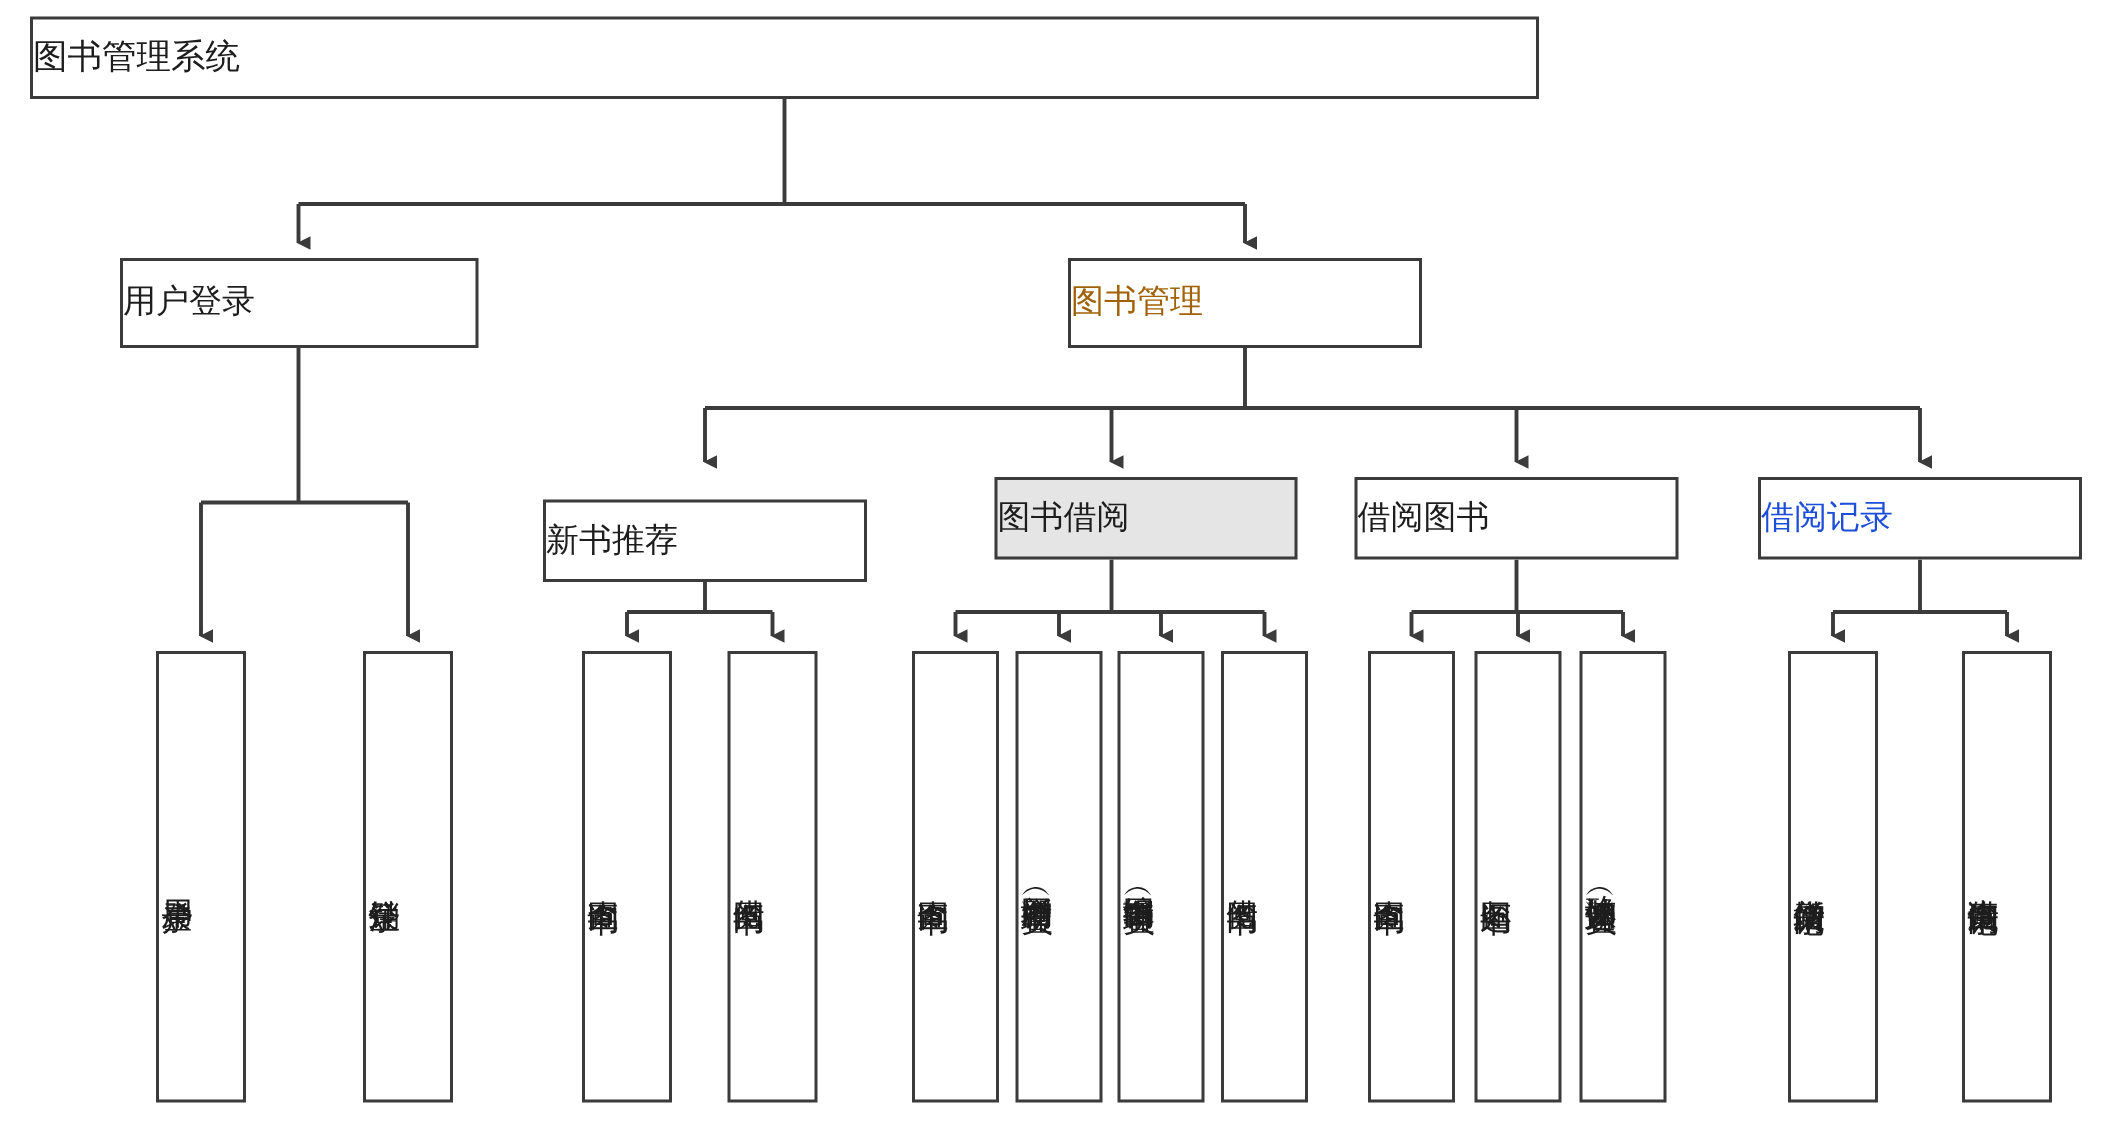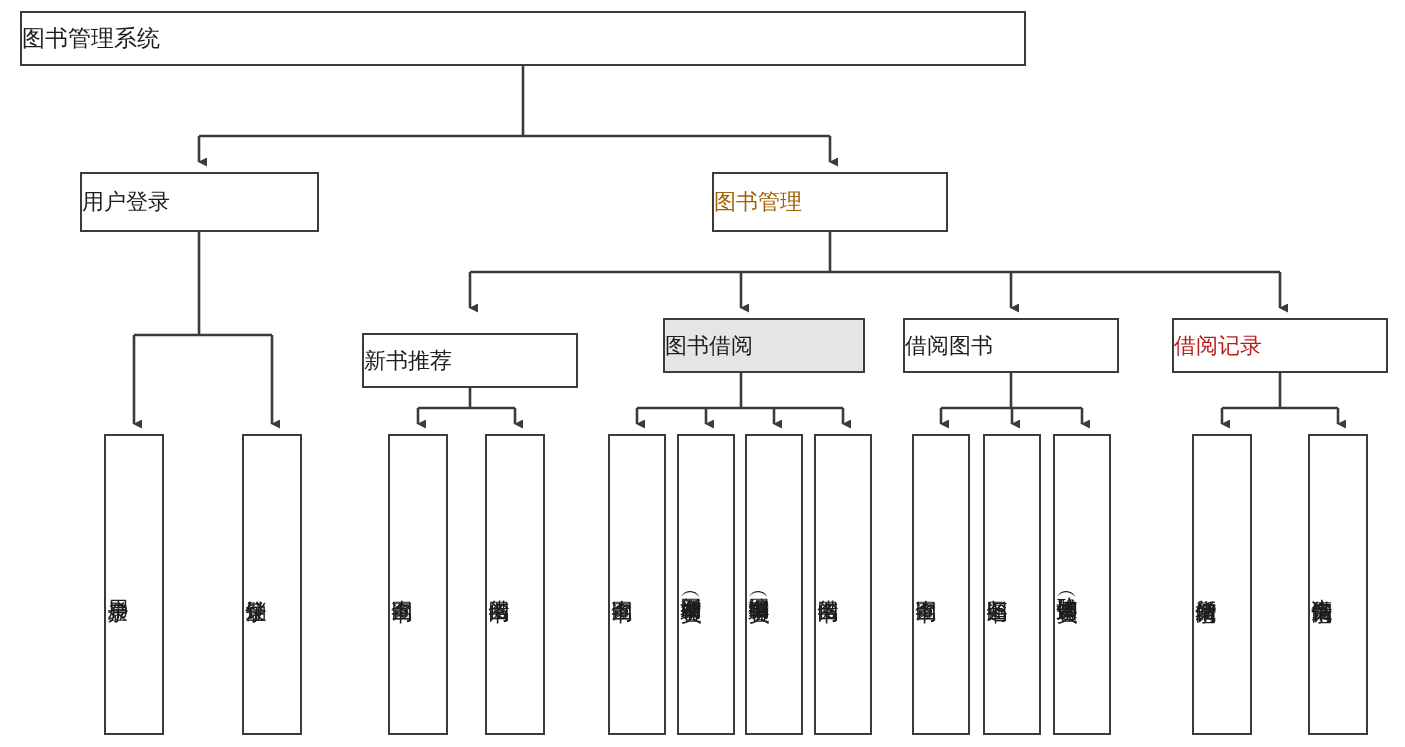--- a/index.html
+++ b/index.html
@@ -122,21 +122,21 @@
       <div class="node level2" style="left: 362px; top: 333px; width: 216px; height: 55px; border-color: rgb(59, 59, 59); background: rgb(255, 255, 255);">
         <span class="node-label" style="color: rgb(29, 29, 29);">新书推荐</span>
       </div>
       <div class="node level2" style="left: 663px; top: 318px; width: 202px; height: 55px; border-color: rgb(59, 59, 59); background: #e5e5e5;">
         <span class="node-label" style="color: rgb(29, 29, 29);">图书借阅</span>
       </div>
       <div class="node level2" style="left: 903px; top: 318px; width: 216px; height: 55px; border-color: rgb(59, 59, 59); background: rgb(255, 255, 255);">
         <span class="node-label" style="color: rgb(29, 29, 29);">借阅图书</span>
       </div>
       <div class="node level2" style="left: 1172px; top: 318px; width: 216px; height: 55px; border-color: rgb(59, 59, 59); background: rgb(255, 255, 255);">
-        <span class="node-label" style="color: #b91c1c;">借阅记录</span>
+        <span class="node-label" style="color: #1d4ed8;">借阅记录</span>
       </div>
       <div class="node level3 leaf" style="left: 104px; top: 434px; width: 60px; height: 301px; border-color: rgb(59, 59, 59); background: rgb(255, 255, 255);">
         <span class="node-label" style="color: rgb(29, 29, 29);">用户登录</span>
       </div>
       <div class="node level3 leaf" style="left: 242px; top: 434px; width: 60px; height: 301px; border-color: rgb(59, 59, 59); background: rgb(255, 255, 255);">
         <span class="node-label" style="color: rgb(29, 29, 29);">注销登录</span>
       </div>
       <div class="node level3 leaf" style="left: 388px; top: 434px; width: 60px; height: 301px; border-color: rgb(59, 59, 59); background: rgb(255, 255, 255);">
         <span class="node-label" style="color: rgb(29, 29, 29);">查询图书</span>
       </div>

